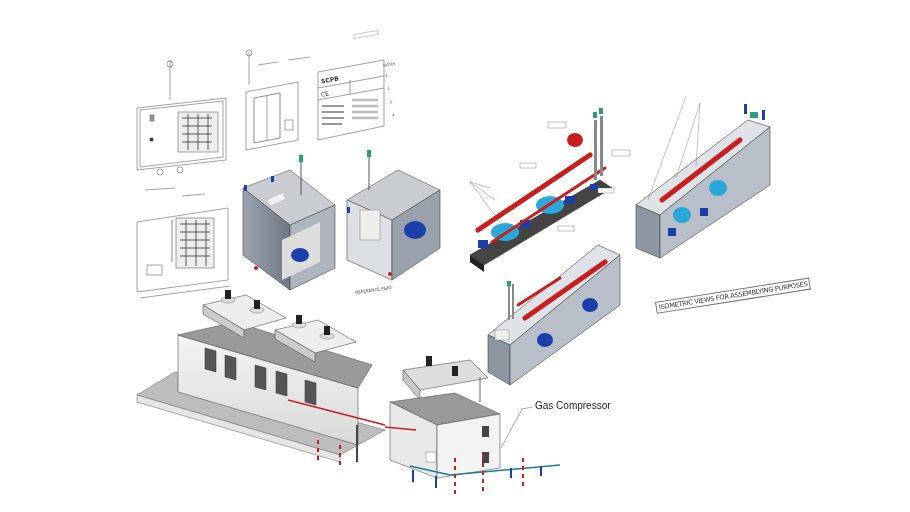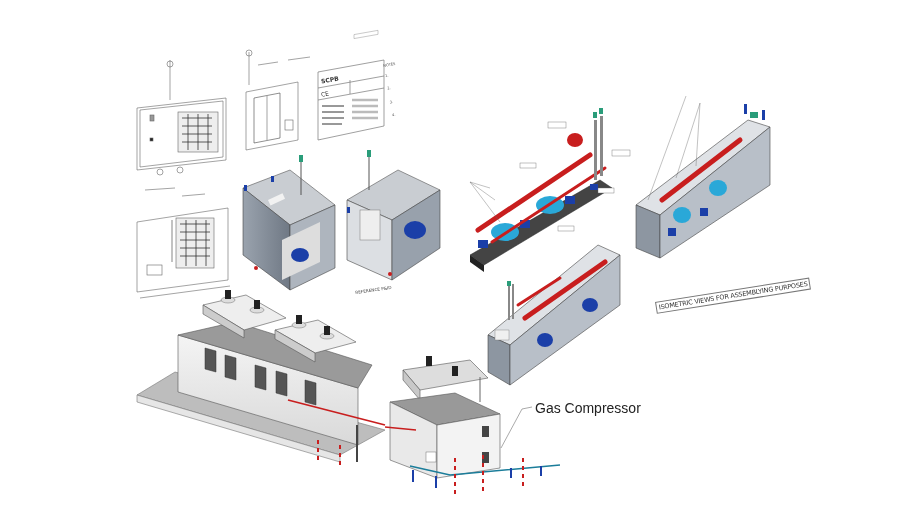--- a/index.html
+++ b/index.html
@@ -1,20 +1,20 @@
 <!DOCTYPE html>
 <html><head>
 <meta charset="utf-8">
 <style>
   html, body { margin:0; padding:0; background:#ffffff; }
   body { width:910px; height:512px; position:relative; overflow:hidden; font-family:"Liberation Sans", sans-serif; }
   .abs { position:absolute; }
   .sheet { position:absolute; left:0; top:0; width:910px; height:512px; }
   .label-tiny { position:absolute; font-family:"DejaVu Sans", sans-serif; font-size:4px; color:#555; white-space:nowrap; }
-  .callout { position:absolute; font-size:14px; color:#222; white-space:nowrap; }
+  .callout { position:absolute; font-size:10px; color:#222; white-space:nowrap; }
   .iso-caption { position:absolute; font-family:"DejaVu Sans", sans-serif; font-size:6.5px; letter-spacing:-0.2px; color:#333; white-space:nowrap; border:1px solid #777; padding:1px 2px; background:#fff; transform:rotate(-9deg); transform-origin:left top; }
   .ref-caption { position:absolute; font-family:"DejaVu Sans", sans-serif; font-size:4.2px; color:#444; transform:rotate(-8deg); transform-origin:left top; white-space:nowrap; }
   .notes { position:absolute; font-family:"DejaVu Sans", sans-serif; font-size:3.6px; color:#555; line-height:5.2px; transform:rotate(-10deg); transform-origin:left top; }
 </style>
 </head>
 <body>
 
 <div class="sheet">
 
   <svg class="abs" style="left:0;top:0" width="910" height="512" viewBox="0 0 910 512">

